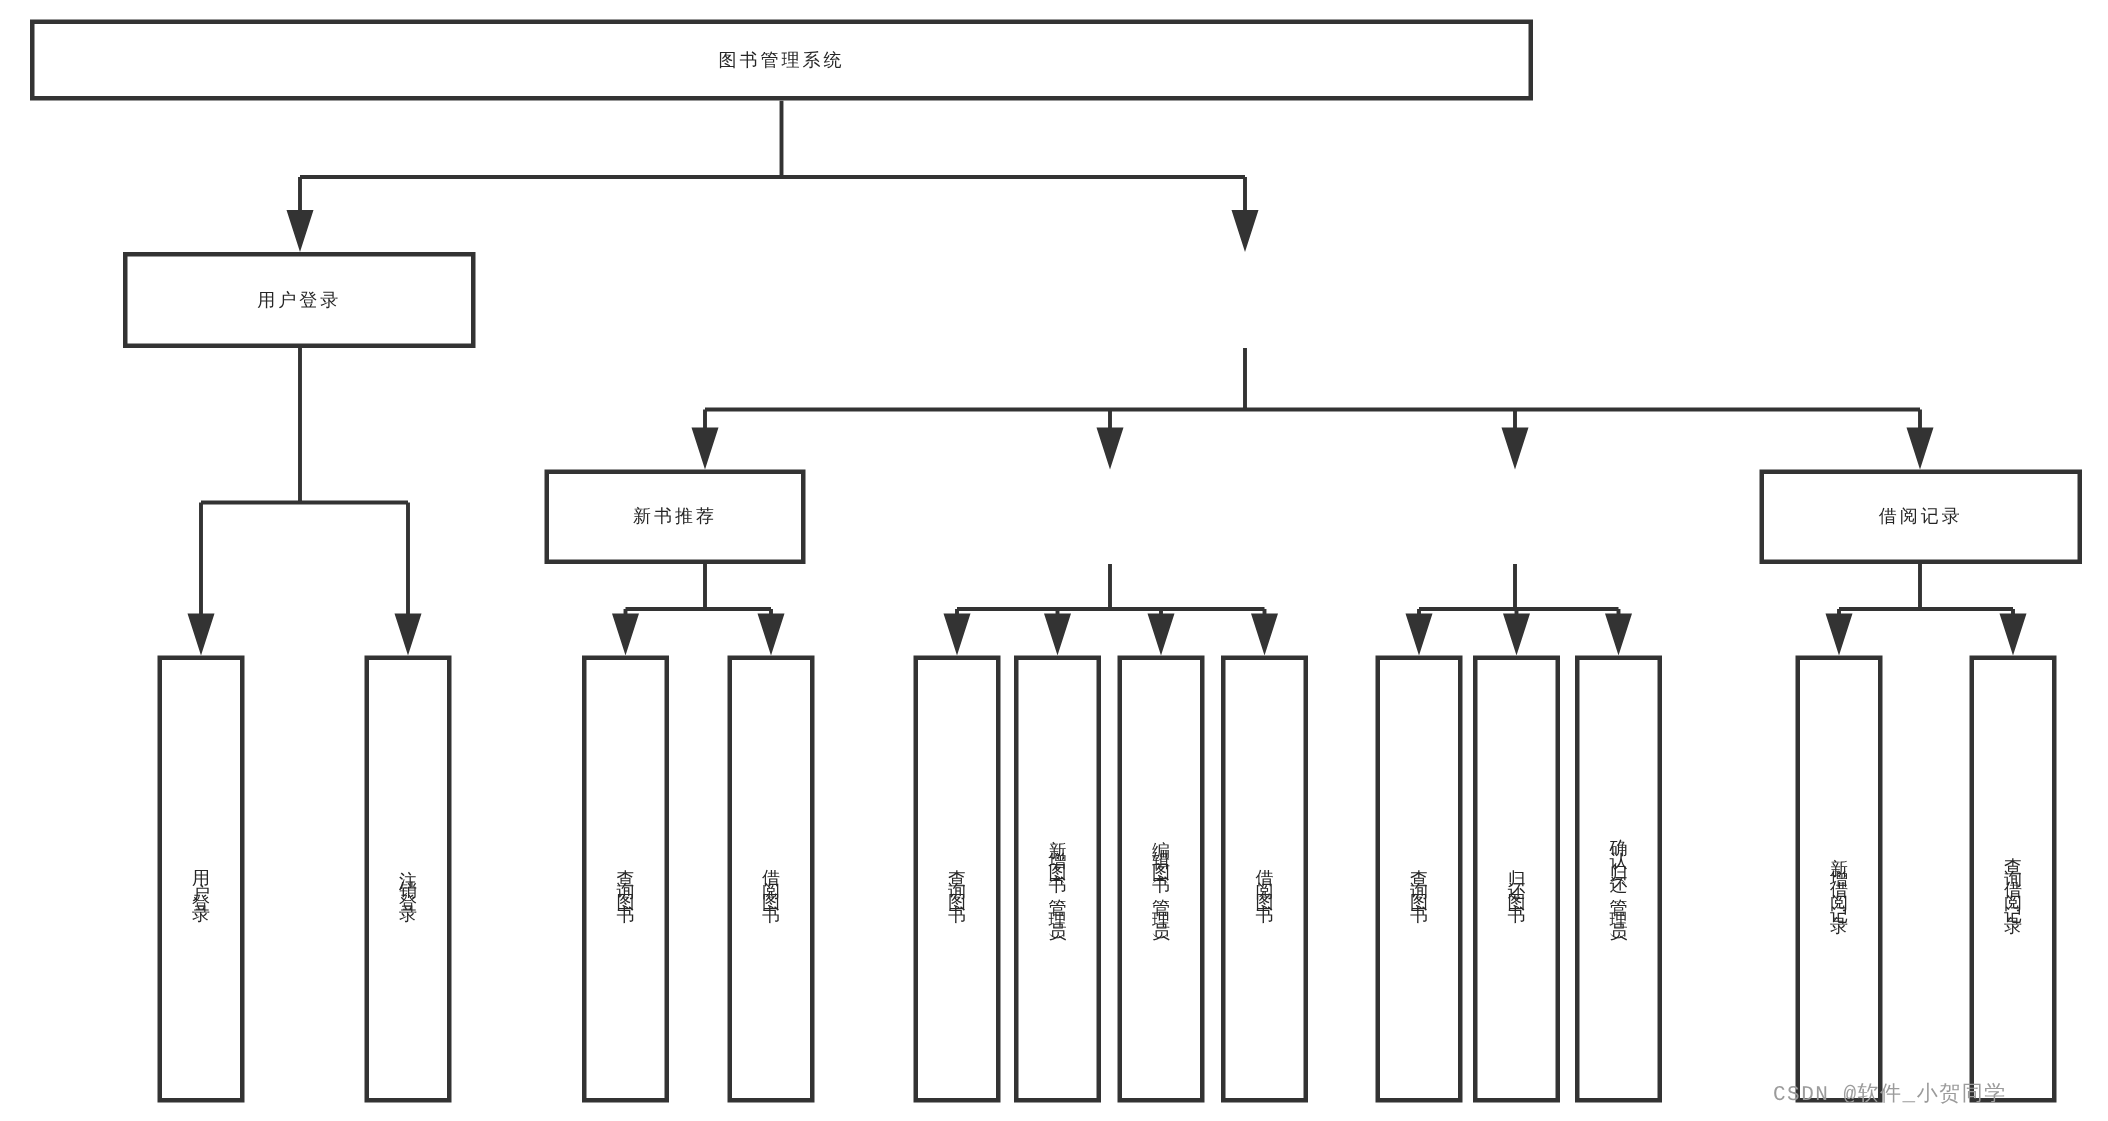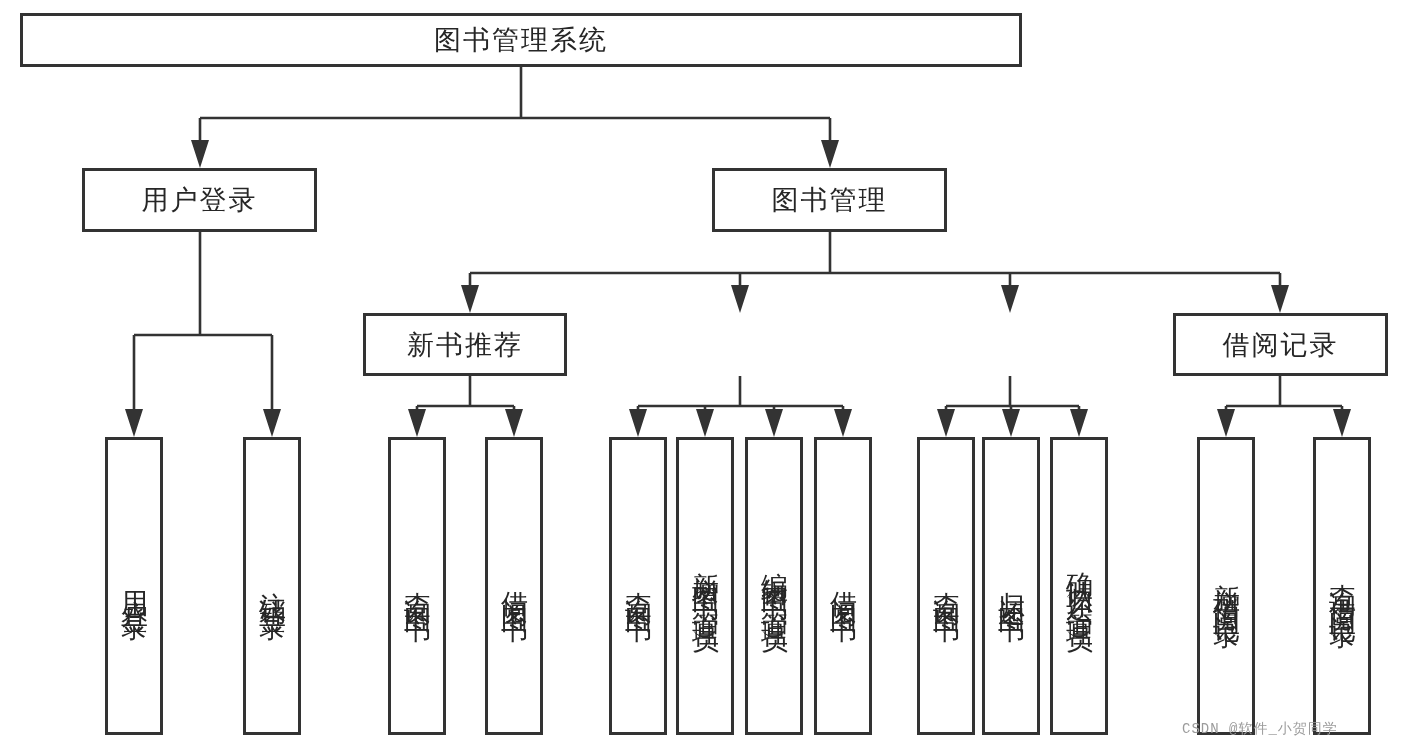--- a/index.html
+++ b/index.html
@@ -14,21 +14,21 @@
     color:var(--text);
   }
   .wires{position:absolute;left:0;top:0;width:1405px;height:747px;}
   .wire{fill:none;stroke:var(--line);stroke-width:2.6;}
   .head{fill:var(--line);stroke:none;}
   .node{
     position:absolute; box-sizing:border-box;
     background:var(--fill); border:3px solid var(--border);
     display:flex; align-items:center; justify-content:center;
   }
-  .node span{color:var(--text); font-size:27px;}
+  .node span{color:var(--text); font-size:12px;}
   .node.h span{letter-spacing:2px; white-space:nowrap;}
   .node.v span{
     writing-mode:vertical-rl; text-orientation:mixed;
     letter-spacing:8px; line-height:1.0;
   }
   .watermark{
     position:absolute; left:1182px; top:720px;
     font-size:14px; letter-spacing:1px; white-space:nowrap;
     color:var(--watermark); z-index:5;font-family:Liberation Mono, monospace;
   }
@@ -97,25 +97,22 @@
       M1333 409 L1351 409 L1342 437 Z"></path>
   </svg>
 
   <div class="node h" style="left:20px;top:13px;width:1002px;height:54px">
     <span>图书管理系统</span>
   </div>
 
   <div class="node h" style="left:82px;top:168px;width:235px;height:64px">
     <span>用户登录</span>
   </div>
-  <div class="node h" style="left:712px;top:168px;width:235px;height:64px">
-    <span>图书管理</span>
-  </div>
 
-  <div class="node h" style="left:363px;top:313px;width:204px;height:63px">
+  <div class="node h" style="left:363px;top:313px;width:174px;height:63px">
     <span>新书推荐</span>
   </div>
   <div class="node h" style="left:1173px;top:313px;width:215px;height:63px">
     <span>借阅记录</span>
   </div>
 
   <div class="node v" style="left:105px;top:437px;width:58px;height:298px">
     <span>用户登录</span>
   </div>
   <div class="node v" style="left:243px;top:437px;width:58px;height:298px">

